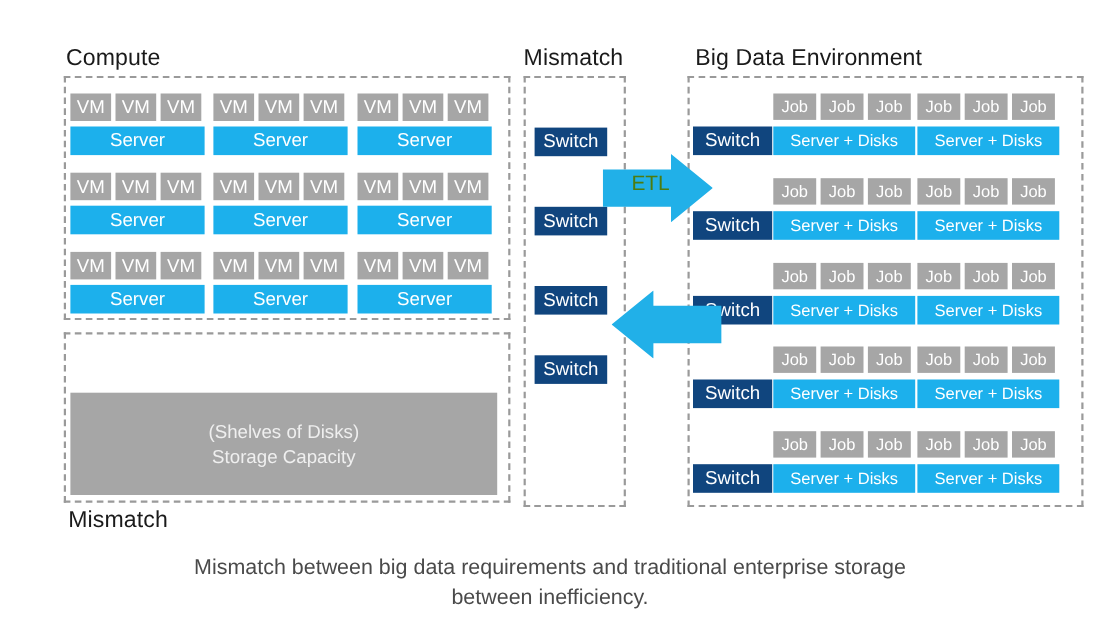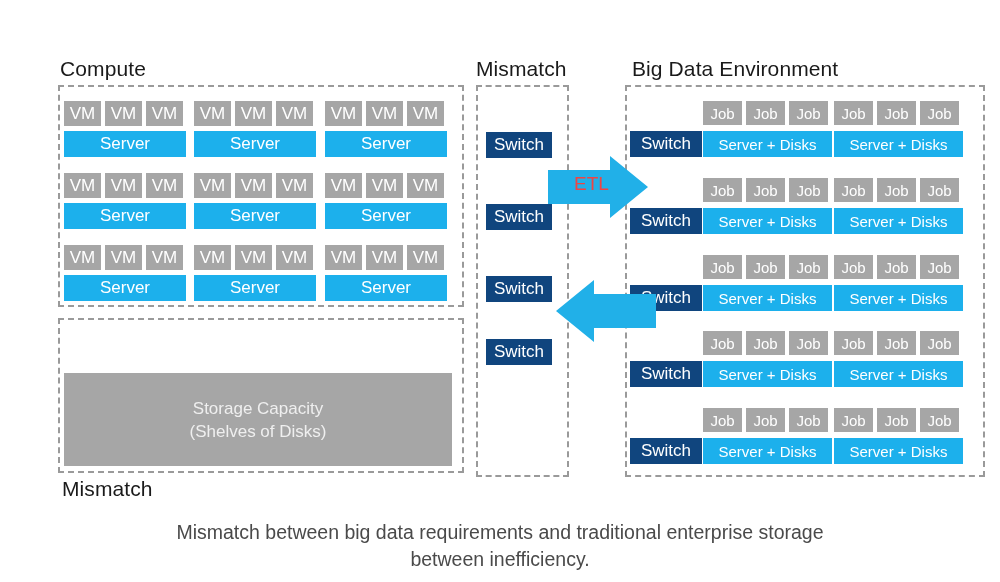--- a/index.html
+++ b/index.html
@@ -10,21 +10,21 @@
   body {
     width: 1000px;
     height: 582px;
     position: relative;
     font-family: "Liberation Sans", sans-serif;
     overflow: hidden;
   }
 
   #canvas {
     position: absolute;
-    left: 0; top: 16px;
+    left: 0; top: 0;
     width: 1000px;
     height: 518px;
   }
 
   
   .section-title {
     position: absolute;
     font-size: 21px;
     color: #1a1a1a;
     font-weight: normal;
@@ -114,21 +114,21 @@
     color: #efefef;
   }
 
   
   .arrow {
     position: absolute;
   }
   .arrow svg { display: block; }
   .arrow-label {
     position: absolute;
-    color: #ef4444;
+    color: #4d7c0f;
     font-size: 19px;
     white-space: nowrap;
   }
 
   
   #caption {
     position: absolute;
     left: 0;
     top: 503px;
     width: 1000px;
@@ -186,22 +186,22 @@
   <div class="tile tile-vm" style="left:235px;top:229px;">VM</div>
   <div class="tile tile-vm" style="left:276px;top:229px;">VM</div>
   <div class="tile tile-vm" style="left:325px;top:229px;">VM</div>
   <div class="tile tile-vm" style="left:366px;top:229px;">VM</div>
   <div class="tile tile-vm" style="left:407px;top:229px;">VM</div>
   <div class="tile tile-server" style="left:64px;top:259px;width:122px;">Server</div>
   <div class="tile tile-server" style="left:194px;top:259px;width:122px;">Server</div>
   <div class="tile tile-server" style="left:325px;top:259px;width:122px;">Server</div>
 
   <div class="tile tile-capacity">
+    <span>(Shelves of Disks)</span>
     <span>Storage Capacity</span>
-    <span>(Shelves of Disks)</span>
   </div>
 
   <div class="tile tile-switch" style="left:486px;top:116px;">Switch</div>
   <div class="tile tile-switch" style="left:486px;top:188px;">Switch</div>
   <div class="tile tile-switch" style="left:486px;top:260px;">Switch</div>
   <div class="tile tile-switch" style="left:486px;top:323px;">Switch</div>
 
   <div class="tile tile-job" style="left:703px;top:85px;">Job</div>
   <div class="tile tile-job" style="left:746px;top:85px;">Job</div>
   <div class="tile tile-job" style="left:789px;top:85px;">Job</div>

